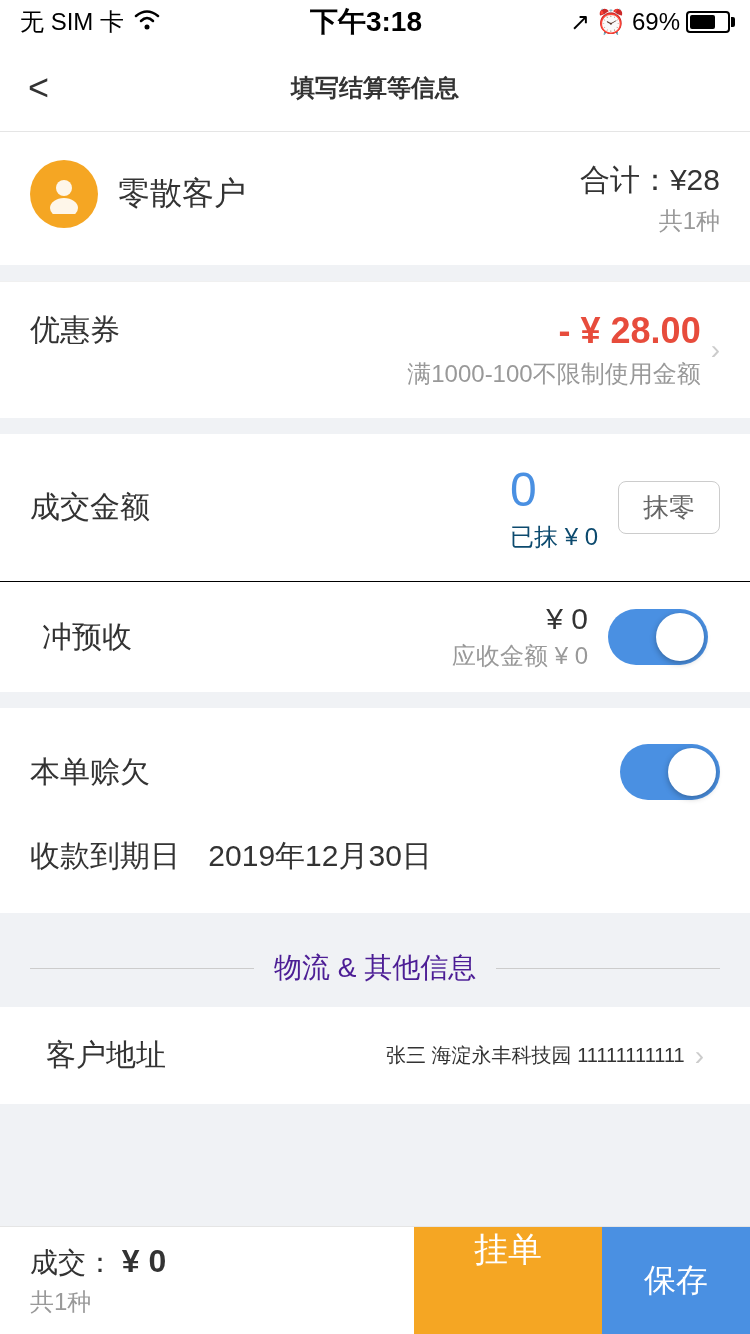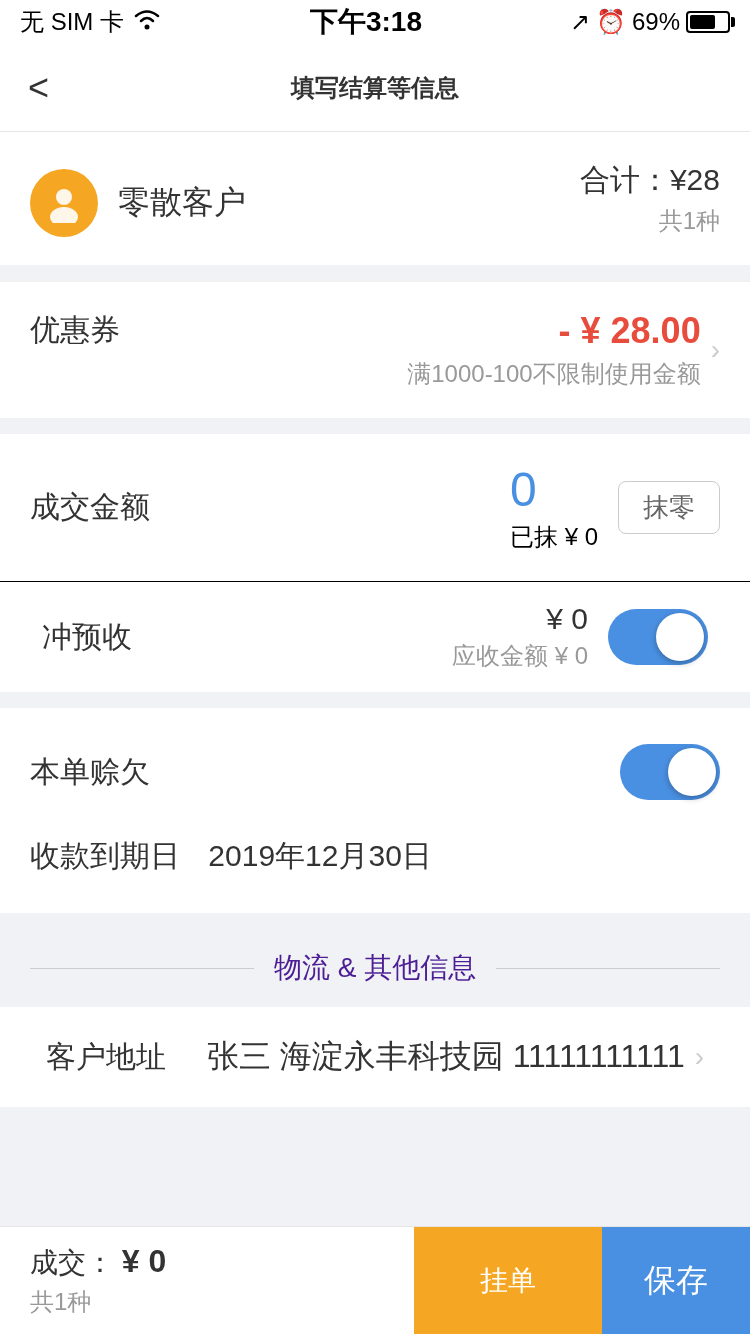--- a/index.html
+++ b/index.html
@@ -69,21 +69,21 @@
 
     
     .section {
       background: #fff;
       margin-bottom: 16px;
     }
 
     
     .customer-row {
       display: flex;
-      align-items: flex-end;
+      align-items: flex-start;
       justify-content: space-between;
       padding: 28px 30px;
       background: #fff;
     }
     .customer-left { display: flex; align-items: center; gap: 20px; }
     .customer-avatar {
       width: 68px; height: 68px; border-radius: 50%; background: #f5a623;
       display: flex; align-items: center; justify-content: center;
       font-size: 36px; color: #fff;
     }
@@ -149,21 +149,21 @@
       align-items: center;
       gap: 20px;
     }
     .transaction-value {
       font-size: 48px;
       color: #4a90e2;
       font-weight: 500;
     }
     .transaction-sub {
       font-size: 24px;
-      color: #000000;
+      color: #0c4a6e;
       text-align: right;
       margin-top: 4px;
     }
 
     
     .prepay-row {
       display: flex;
       align-items: center;
       justify-content: space-between;
       padding: 20px 42px;
@@ -215,21 +215,21 @@
       background: #fff;
       margin-bottom: 16px;
     }
     .address-row {
       display: flex;
       align-items: center;
       justify-content: space-between;
       padding: 28px 46px;
     }
     .address-label { font-size: 30px; color: #333; flex-shrink: 0; }
-    .address-value { font-size: 32px; color: #333; margin-left: 30px; flex: 1; }
+    .address-value { font-size: 20px; color: #333; margin-left: 30px; flex: 1; }
     .address-right { display: flex; align-items: center; gap: 10px; }
 
     
     .bottom-bar {
       position: fixed;
       bottom: 0;
       left: 0;
       width: 750px;
       height: 108px;
       background: #fff;
@@ -239,22 +239,22 @@
     }
     .bottom-info {
       flex: 1;
       padding: 0 30px;
     }
     .bottom-deal { font-size: 28px; color: #333; }
     .bottom-deal-value { font-size: 32px; color: #333; font-weight: 600; }
     .bottom-deal-count { font-size: 24px; color: #999; margin-top: 4px; }
     .btn-pending {
       width: 188px; height: 108px; background: #f5a623;
-      display: flex; align-items: center; justify-content: center;
-      font-size: 28px; color: #fff; cursor: pointer;
+      display: flex; justify-content: center;
+      font-size: 34px; color: #fff; cursor: pointer;
       flex-shrink: 0;
     }
     .btn-save {
       width: 148px; height: 108px; background: #4a90e2;
       display: flex; align-items: center; justify-content: center;
       font-size: 32px; color: #fff; cursor: pointer;
       flex-shrink: 0;
     }
 
     

